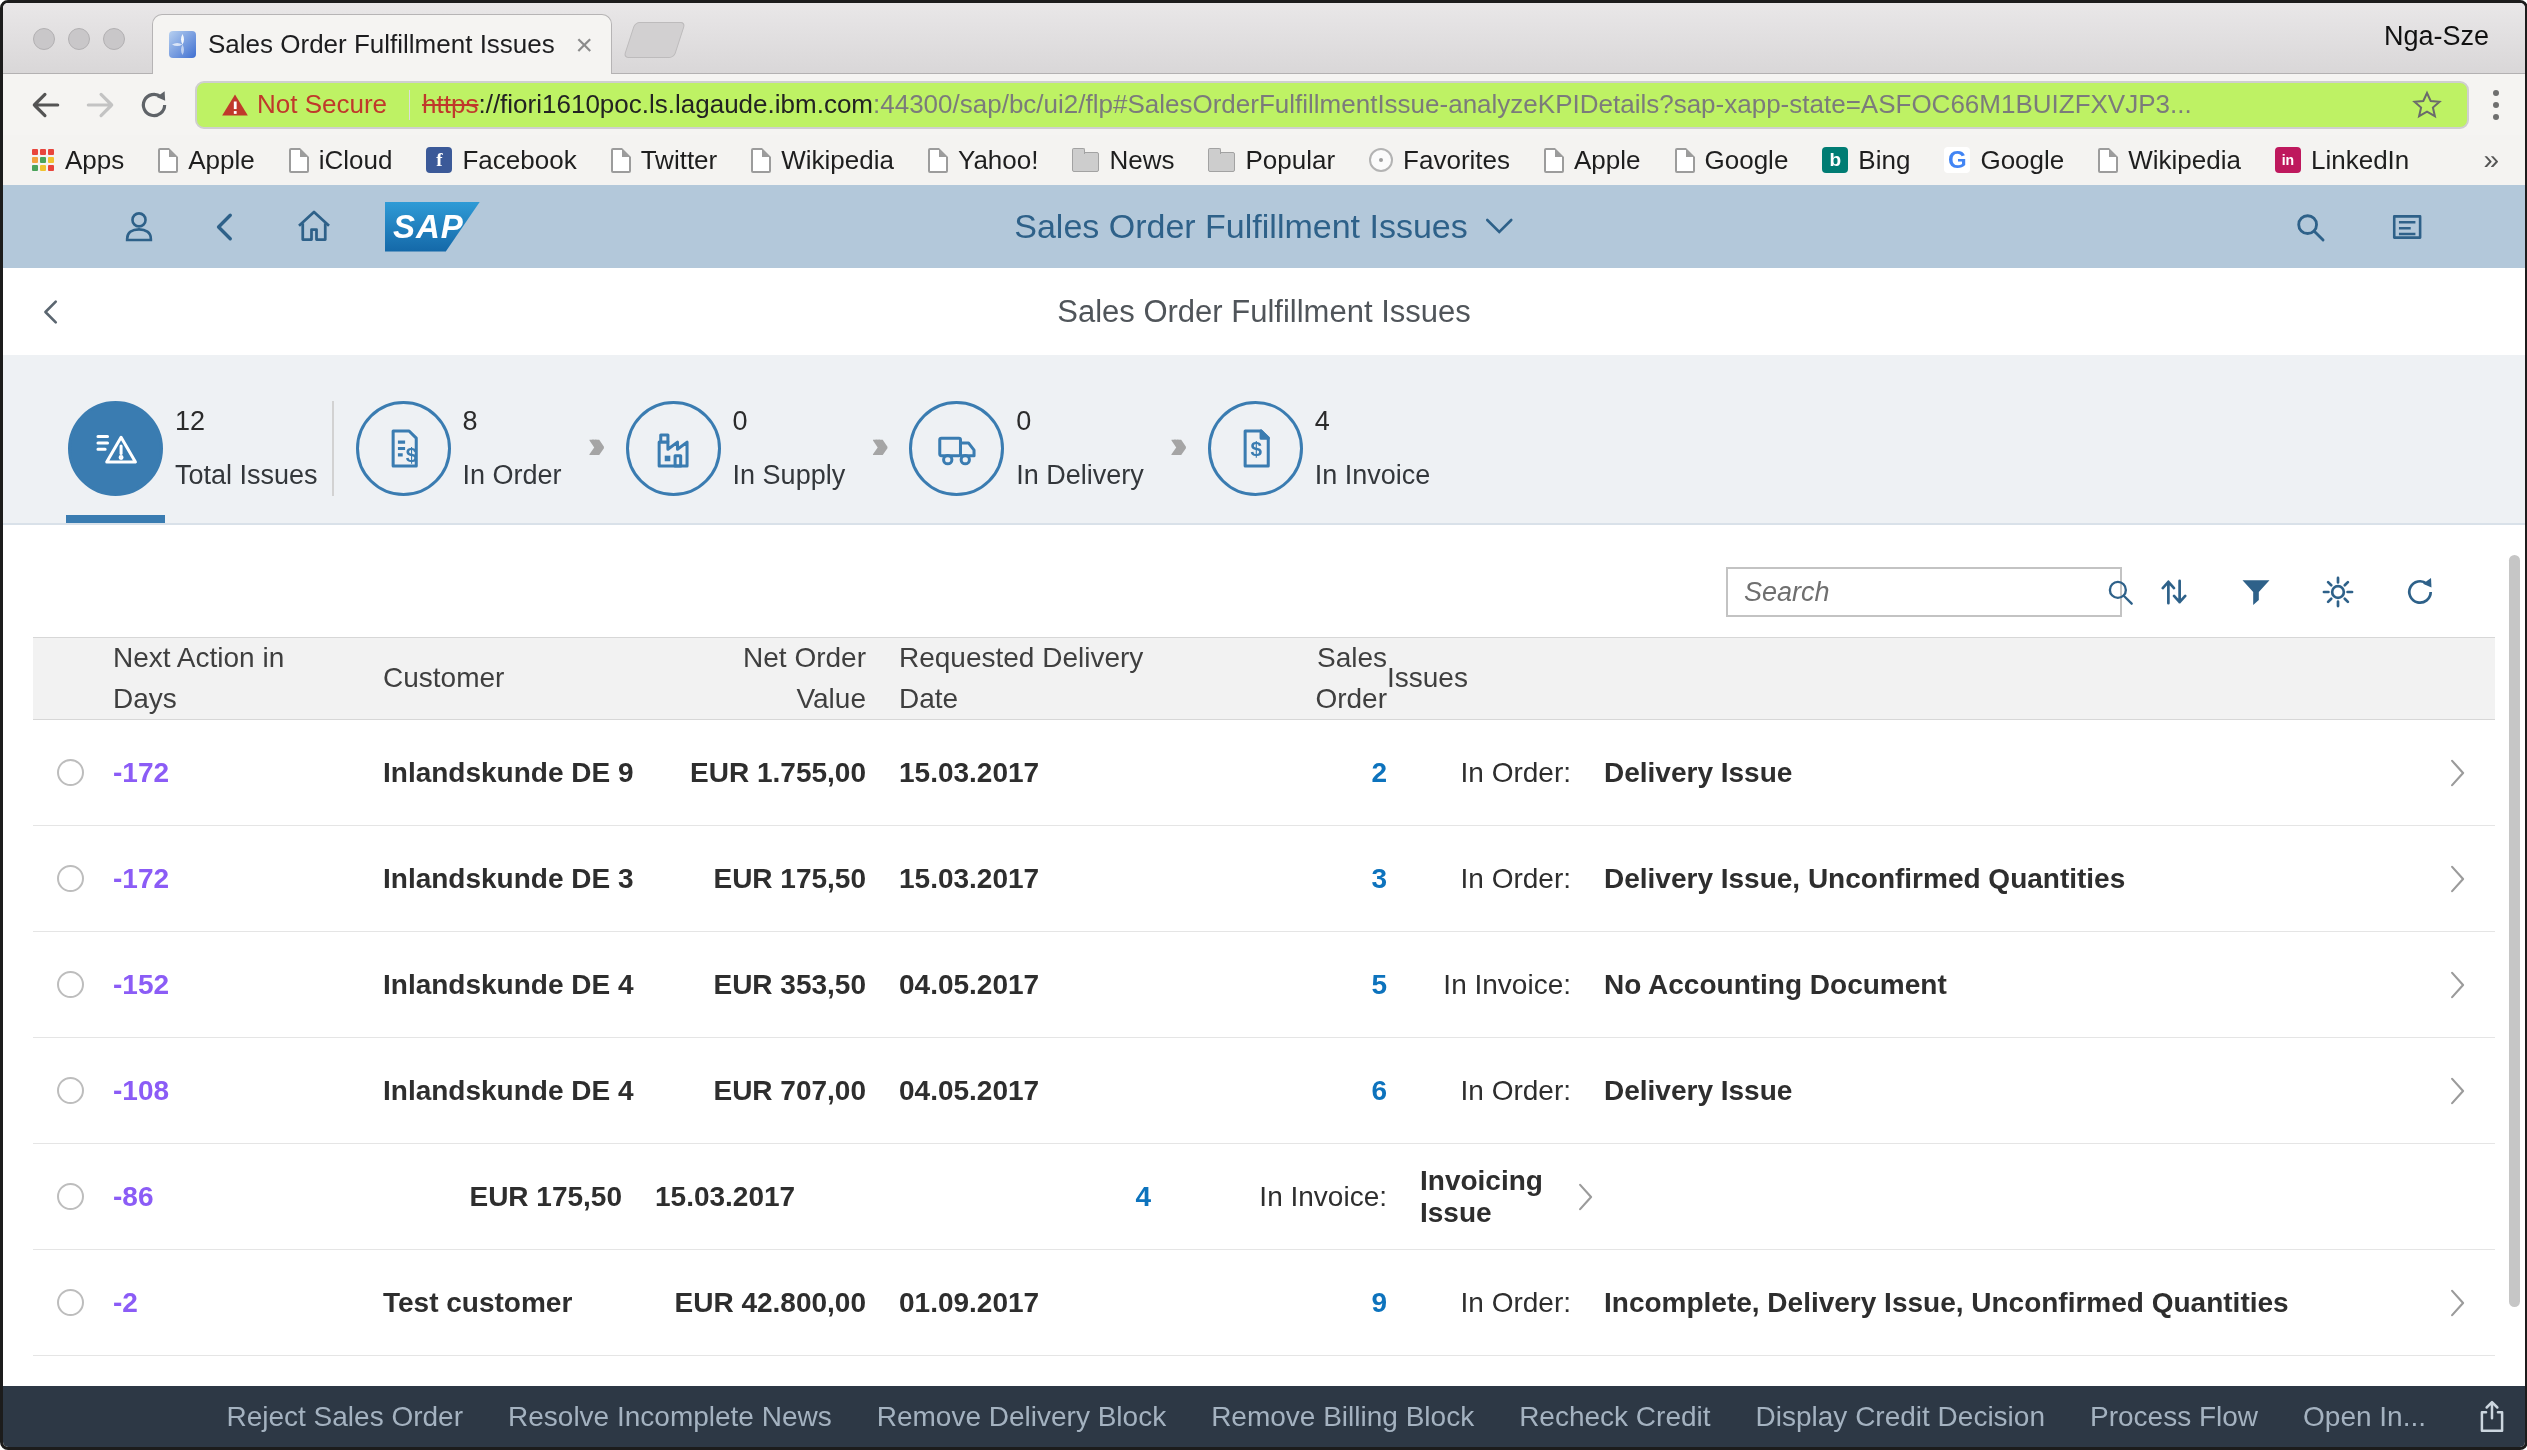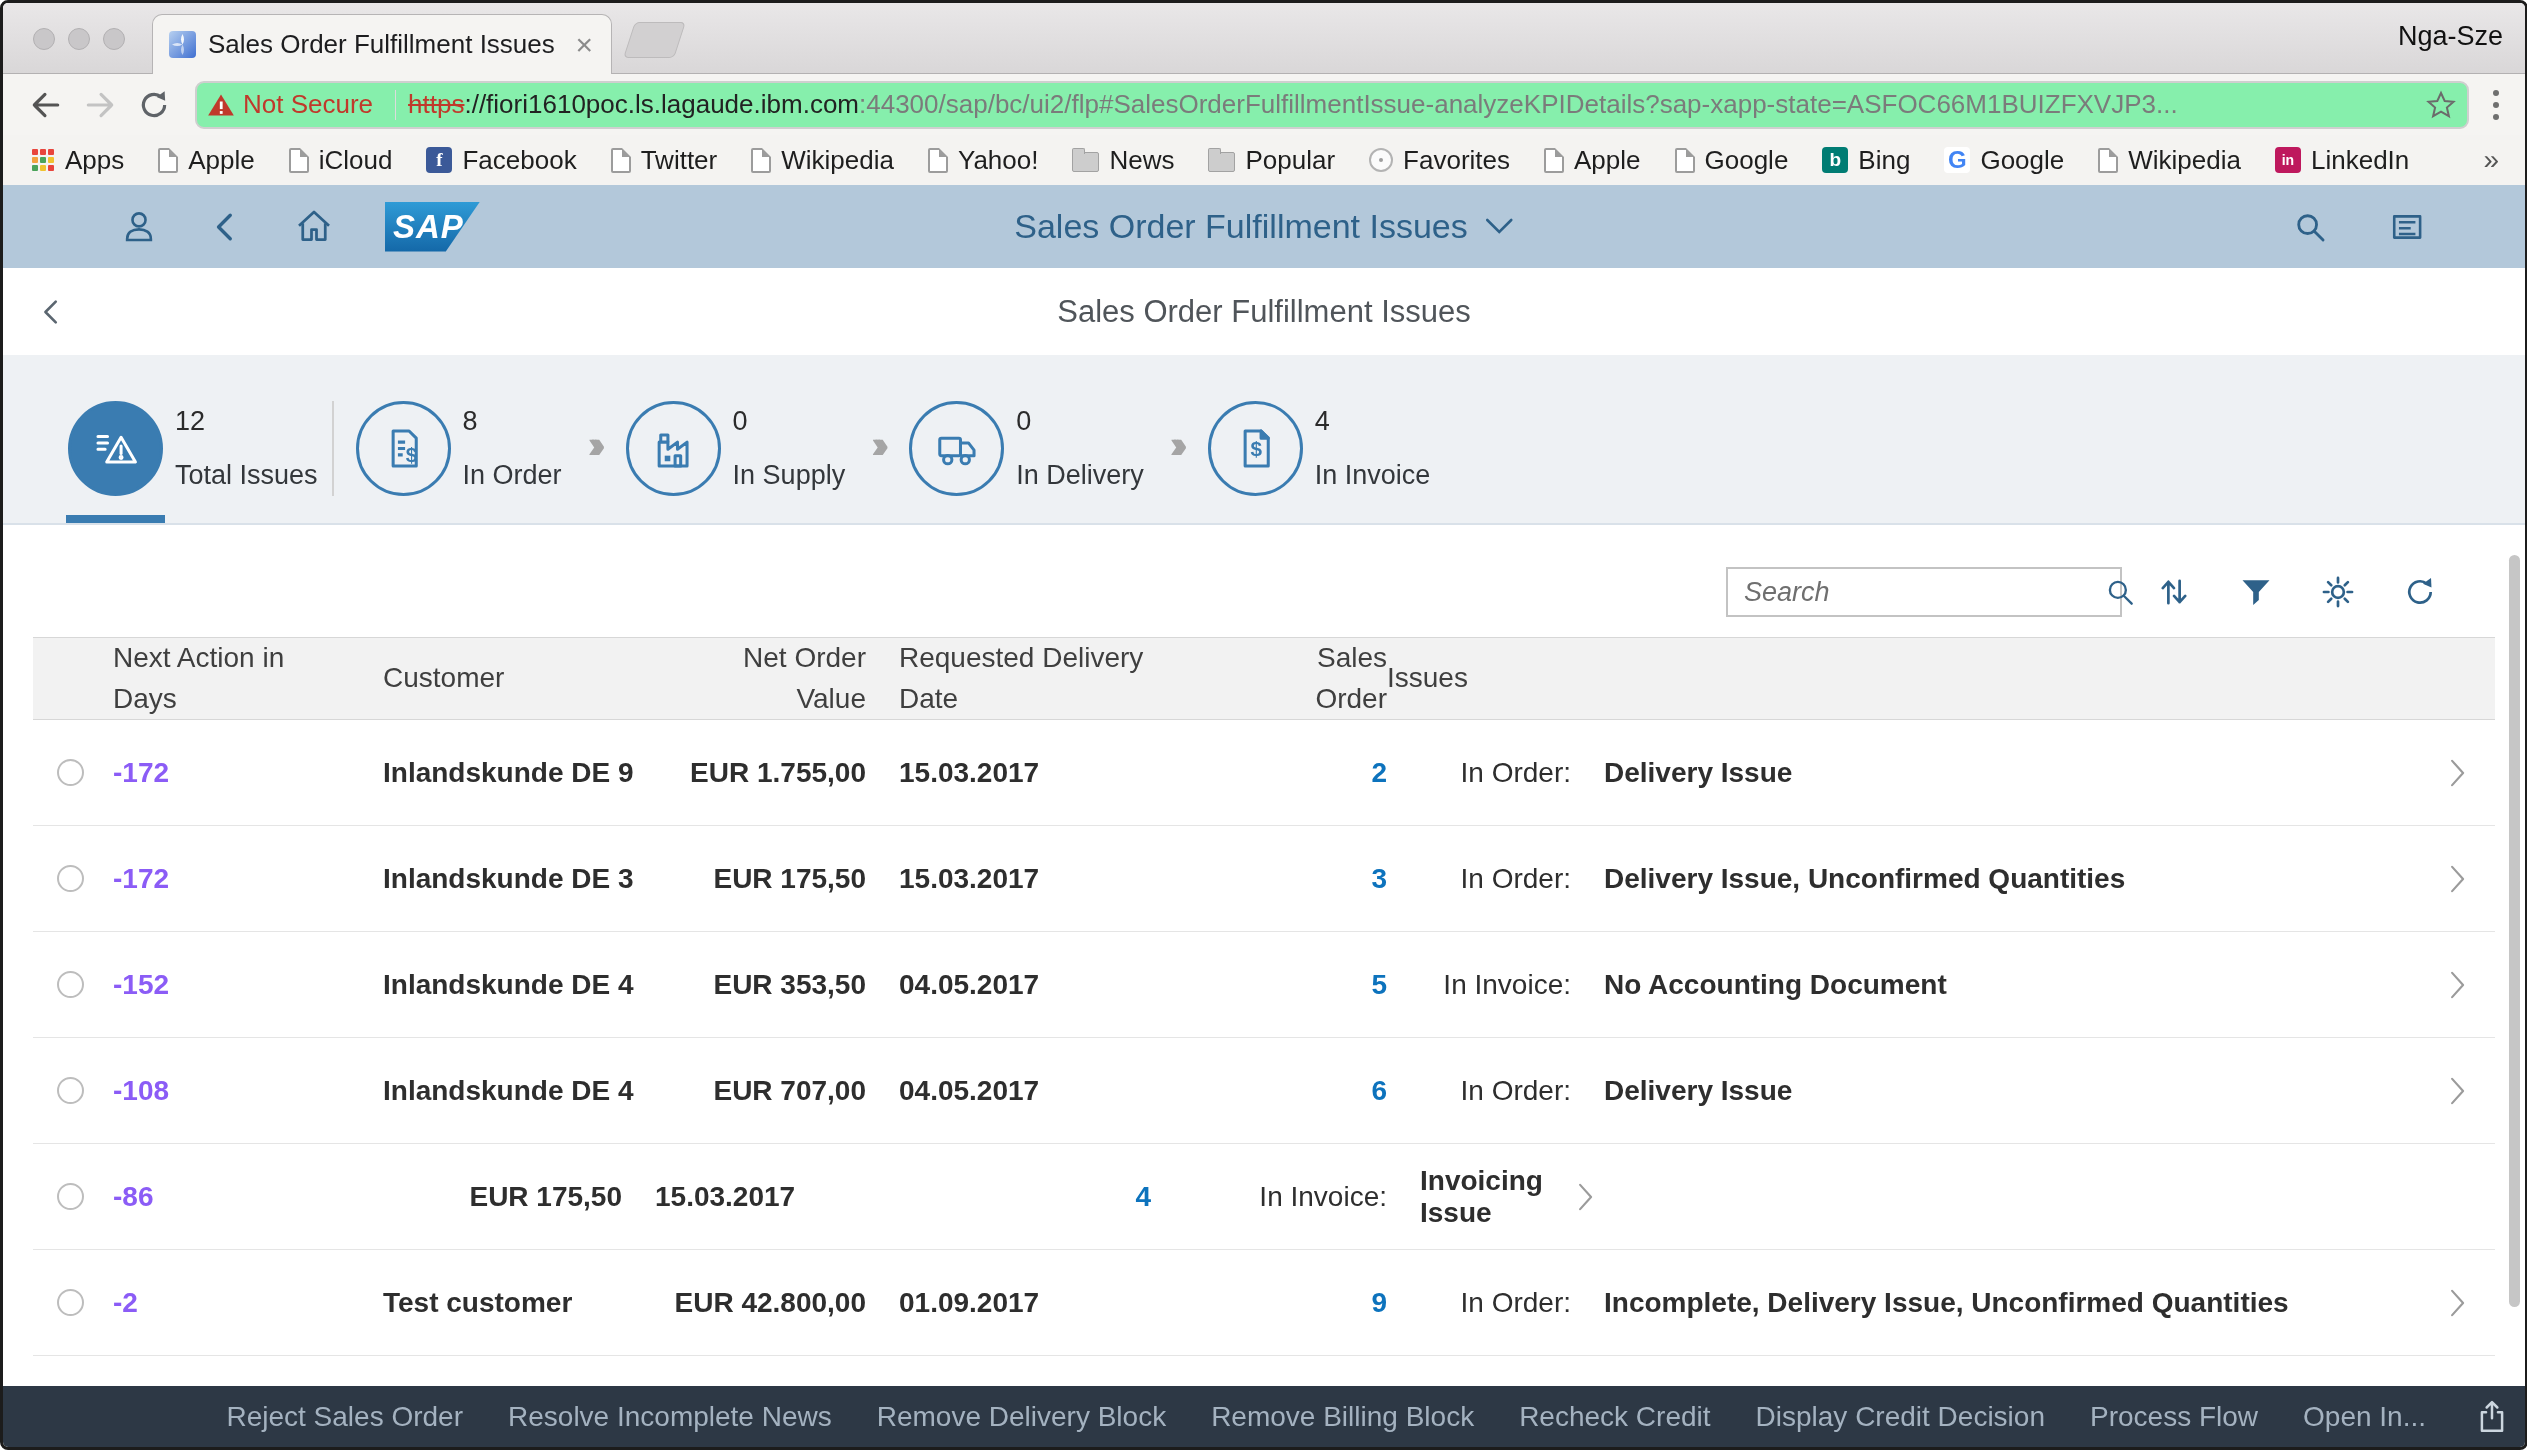--- a/index.html
+++ b/index.html
@@ -16,27 +16,27 @@
     background:linear-gradient(#e9e7e8,#d9d7d8); border-bottom:1px solid #b3b1b2; }
   .traffic { position:absolute; left:30px; top:25px; display:flex; gap:13px; }
   .traffic span { width:22px; height:22px; border-radius:50%; background:#c9c7c9; border:1px solid #b2b0b2; }
   .tab { position:absolute; left:149px; top:11px; width:460px; height:60px;
     background:#f5f4f2; border:1px solid #b6b4b5; border-bottom:none;
     border-radius:10px 10px 0 0; display:flex; align-items:center; padding:0 16px; gap:12px; }
   .tab-title { font-size:26px; color:#1d1d1f; white-space:nowrap; overflow:hidden; flex:1; }
   .tab-close { font-size:30px; color:#8b8b8b; line-height:1; padding:0 2px; }
   .newtab { position:absolute; left:626px; top:19px; width:51px; height:36px;
     background:#d2d0d1; border:1px solid #bdbbbc; border-radius:5px; transform:skewX(-18deg); }
-  .profile-name { position:absolute; right:22px; top:18px; font-size:27px; color:#111; }
+  .profile-name { position:absolute; right:36px; top:18px; font-size:27px; color:#111; }
 
   
   .urlrow { height:61px; flex:0 0 auto; background:#f5f4f2; display:flex; align-items:center; padding:0 16px; }
   .nav-ic { margin:0 10px; flex:0 0 auto; }
-  .urlfield { flex:1; height:48px; margin:0 14px; background:#86efac; border:2px solid #cfcfcf;
-    border-radius:9px; display:flex; align-items:center; padding:0 10px; overflow:hidden; }
+  .urlfield { flex:1; height:48px; margin:0 14px; background:#bef264; border:2px solid #cfcfcf;
+    border-radius:9px; display:flex; align-items:center; padding:0 24px; overflow:hidden; }
   .warn-label { color:#c0392b; font-size:26px; margin:0 10px 0 8px; white-space:nowrap; }
   .url-div { width:1px; height:30px; background:#dcdcdc; margin:0 12px; flex:0 0 auto; }
   .url-text { font-size:26px; white-space:nowrap; overflow:hidden; flex:1; color:#7b7b7b; }
   .url-scheme { color:#c0392b; text-decoration:line-through; }
   .url-host { color:#222; }
   .url-star { margin-left:14px; flex:0 0 auto; }
   .dots3 { display:flex; flex-direction:column; gap:6px; margin:0 10px; }
   .dots3 i { width:6px; height:6px; border-radius:50%; background:#6f6f6f; }
 
   

